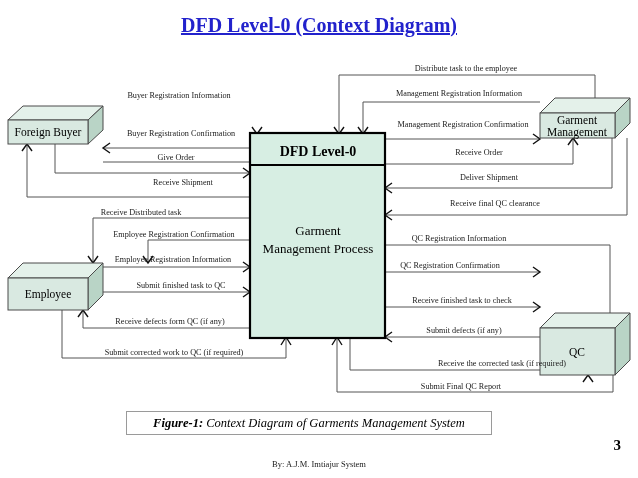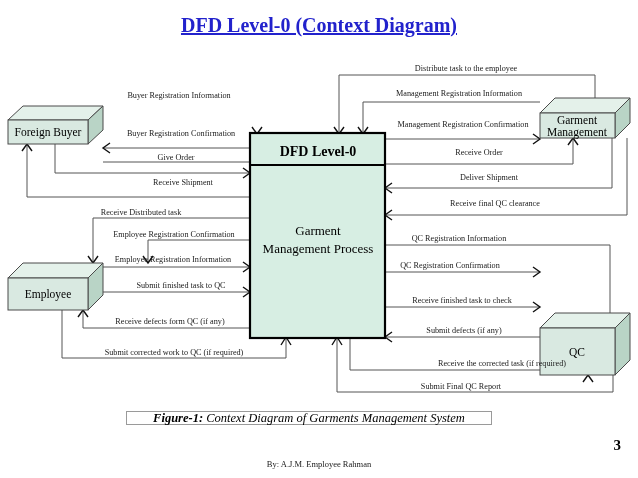--- a/index.html
+++ b/index.html
@@ -100,21 +100,21 @@
   }
   .proc-divider {
     stroke: #000000;
     stroke-width: 2.2;
   }
   #caption-box {
     position: absolute;
     left: 126px;
     top: 411px;
     width: 366px;
-    height: 14px;
+    height: 24px;
     border: 1px solid #9a9a9a;
     box-sizing: border-box;
     display: flex;
     align-items: center;
     justify-content: center;
     background: #ffffff;
   }
   #caption-text {
     font-size: 12.5px;
     font-style: italic;
@@ -290,15 +290,15 @@
     <text class="flow-label" x="502" y="306">Receive the corrected task (if required)</text>
     <text class="flow-label" x="461" y="329">Submit Final QC  Report</text>
   </svg>
 
   <div id="caption-box">
     <div id="caption-text"><span class="fig">Figure-1:</span><span> Context Diagram of Garments Management System</span></div>
   </div>
 
   <div id="page-number">3</div>
 
-  <div id="footer">By: A.J.M. Employee Rahman</div>
+  <div id="footer">By: A.J.M. Imtiajur System</div>
 
 </div>
 
 </body></html>

